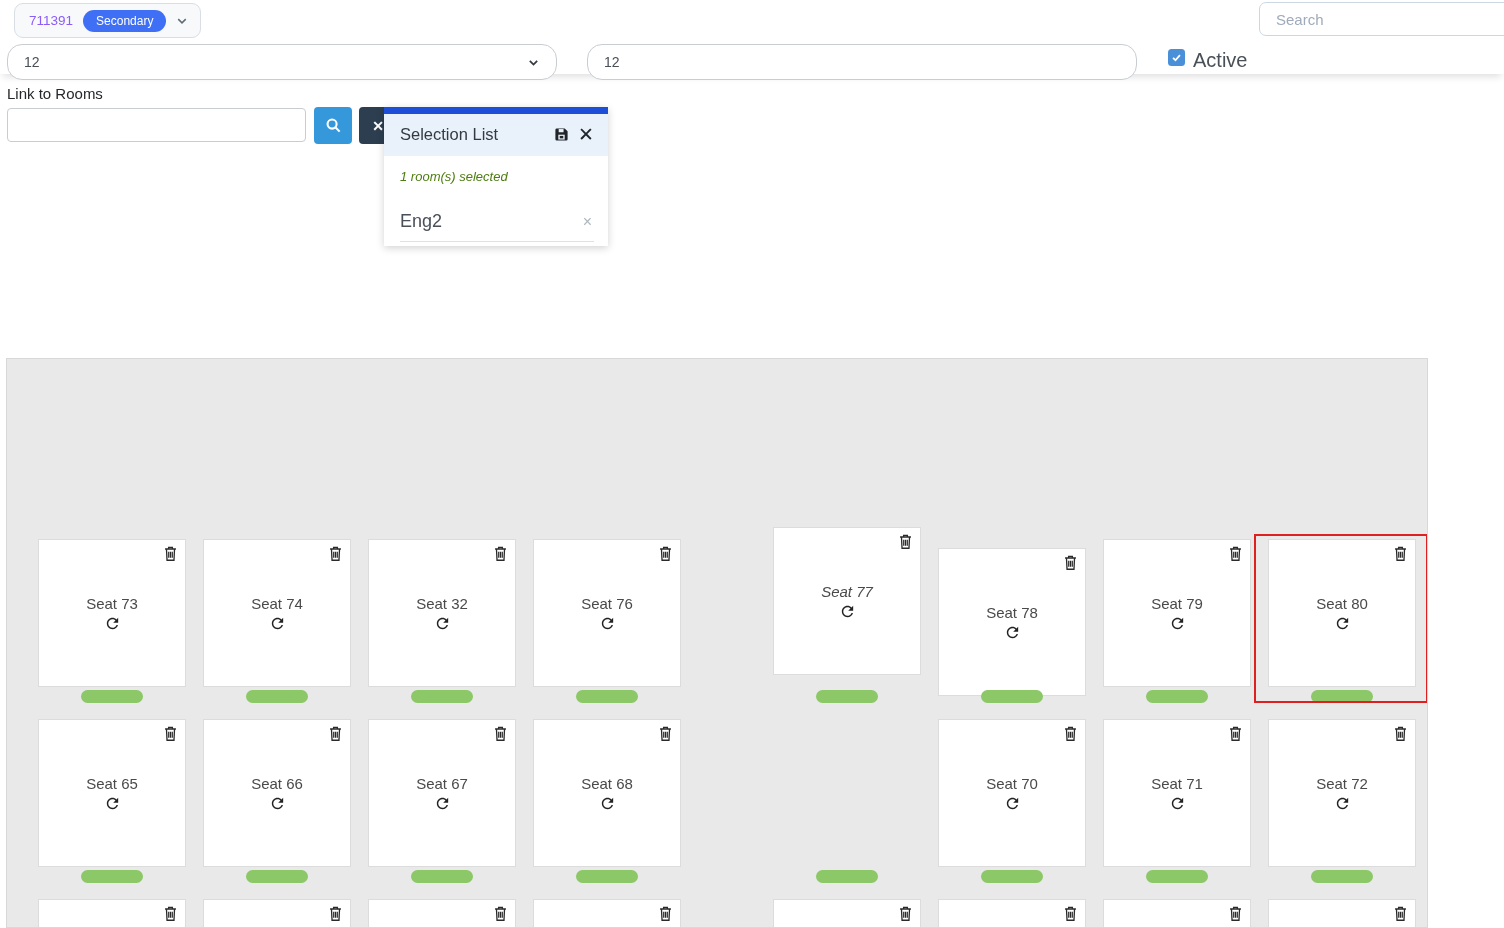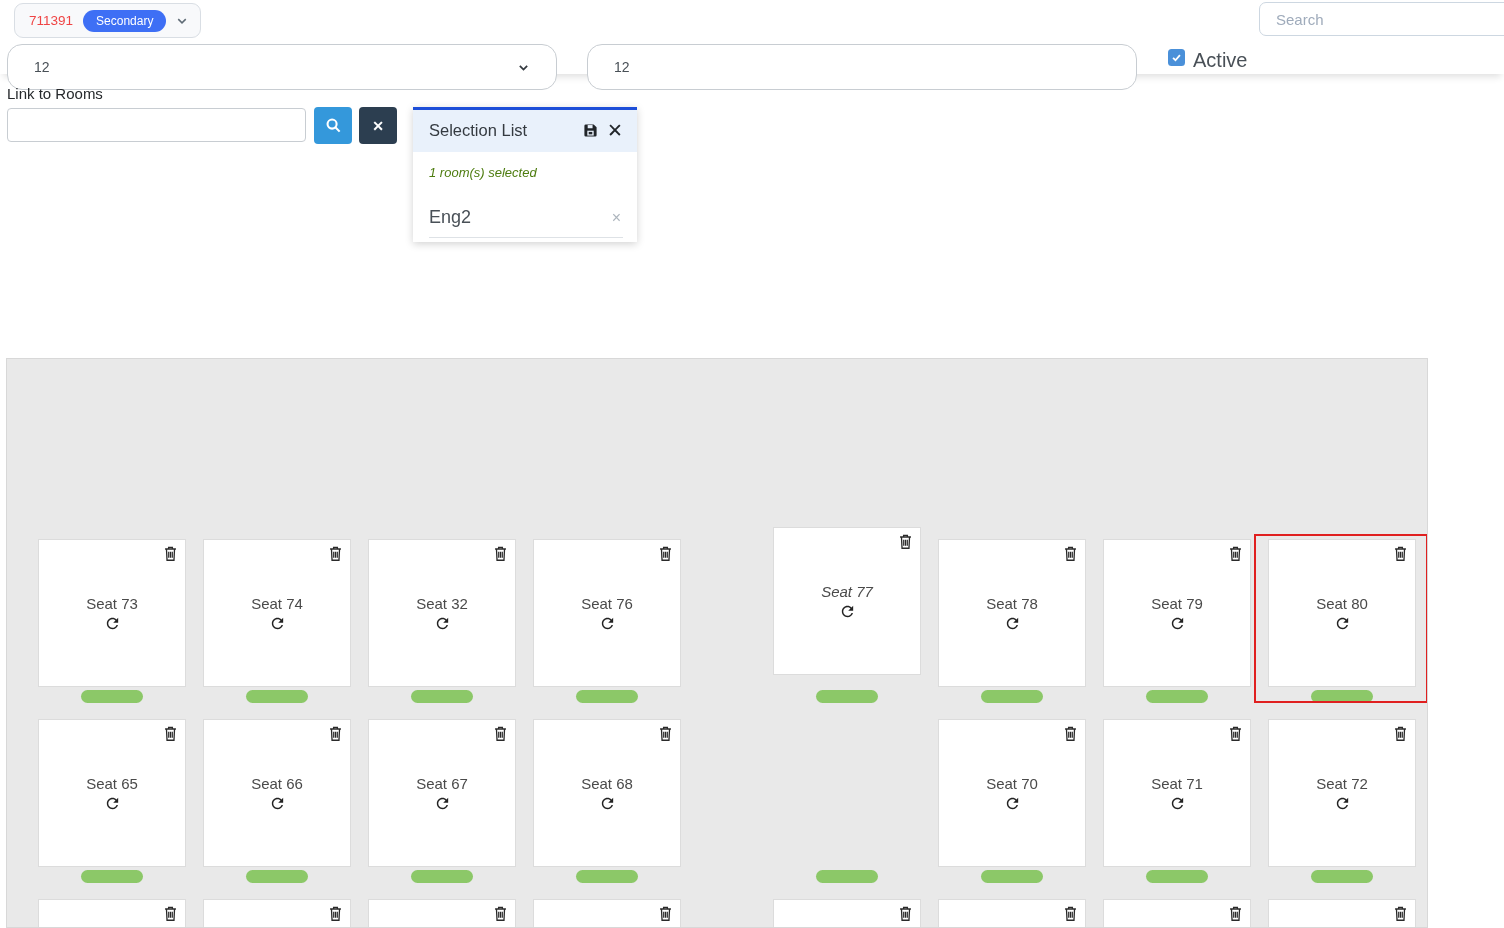--- a/index.html
+++ b/index.html
@@ -3,52 +3,52 @@
 <meta charset="utf-8">
 <style>
   * { margin:0; padding:0; box-sizing:border-box; }
   html,body { width:1504px; height:928px; overflow:hidden; }
   body { position:relative; background:#fff; font-family:"Liberation Sans","DejaVu Sans",sans-serif; color:#343a40; }
 
   
   .navbar { position:absolute; left:0; top:0; width:1504px; height:41px; background:#fff; }
   .tag-control { position:absolute; left:14px; top:3px; height:35px; display:flex; align-items:center; gap:10px;
       padding:0 12px 0 14px; background:#f8f9fb; border:1px solid #d9dee4; border-radius:9px; cursor:pointer; }
-  .tag-number { font-size:13.5px; color:#ef4444; }
+  .tag-number { font-size:13.5px; color:#8b5cf6; }
   .tag-pill { background:#3e6ff5; color:#fff; font-size:12px; padding:4px 13px; border-radius:13px; }
   .chev { width:12px; height:12px; stroke:#5f6b76; fill:none; stroke-width:2; }
   .search-input { position:absolute; left:1259px; top:2px; width:255px; height:34px; border:1px solid #cdd7e1;
       border-radius:7px; padding:0 16px; font-size:15px; color:#343a40; outline:none; font-family:inherit; }
   .search-input::placeholder { color:#9fabbb; }
 
   
   .form-row { position:absolute; left:0; top:41px; width:1504px; height:33px; background:#fff;
       box-shadow:0 6px 7px -3px rgba(0,0,0,.12); }
-  .fake-select, .plain-input { position:absolute; top:3px; height:46px; border:1px solid #c8cdd2; border-radius:15px;
-      background:#fff; font-size:14px; color:#495057; display:flex; align-items:center; padding:0 26px; }
+  .fake-select, .plain-input { position:absolute; top:3px; height:36px; border:1px solid #c8cdd2; border-radius:15px;
+      background:#fff; font-size:14px; color:#495057; display:flex; align-items:center; padding:0 16px; }
   .fake-select { left:7px; width:550px; justify-content:space-between; cursor:pointer; }
   .plain-input { left:587px; width:550px; font-family:inherit; outline:none; }
   .select-chev { width:13px; height:13px; stroke:#343a40; fill:none; stroke-width:2.2; }
   .checkbox { position:absolute; left:1168px; top:8px; width:17px; height:17px; background:#4a90d9;
       border-radius:3.5px; display:flex; align-items:center; justify-content:center; cursor:pointer; }
   .checkbox svg { width:11px; height:11px; stroke:#fff; stroke-width:2.6; fill:none; }
   .checkbox-label { position:absolute; left:1193px; top:8px; font-size:20px; color:#495057; }
 
   
   .link-label { position:absolute; left:7px; top:85px; font-size:15px; color:#25282b; }
   .link-input { position:absolute; left:7px; top:108px; width:299px; height:34px; border:1px solid #c8cdd2;
       border-radius:4px; padding:0 10px; font-size:14px; color:#495057; outline:none; font-family:inherit; }
   .btn { position:absolute; top:107px; width:38px; height:37px; border:none; border-radius:4px; cursor:pointer;
       display:flex; align-items:center; justify-content:center; color:#fff; }
   .btn-search { left:314px; background:#3498db; }
   .btn-clear { left:359px; background:#2c3e50; font-size:14px; font-weight:bold; }
   .btn-search svg { width:17px; height:17px; stroke:#fff; stroke-width:2.2; fill:none; }
 
   
-  .sel-panel { position:absolute; left:413px; top:107px; width:224px; background:#fff; border-top:3px solid #1d4ed8;
+  .sel-panel { position:absolute; left:384px; top:107px; width:224px; background:#fff; border-top:7px solid #1d4ed8;
       box-shadow:0 2px 8px rgba(0,0,0,.18); }
   .sel-header { background:#e9f1fb; padding:11px 14px 12px 16px; display:flex; align-items:center; justify-content:space-between; }
   .sel-title { font-size:16.5px; color:#343a40; }
   .sel-icons { display:flex; align-items:center; gap:9px; }
   .sel-icons .icon-btn { cursor:pointer; line-height:0; }
   .sel-close { font-size:19px; font-weight:bold; color:#212529; line-height:14px; }
   .sel-body { padding:13px 14px 4px 16px; }
   .sel-count { font-size:13px; font-style:italic; color:#4d7c0f; margin-bottom:25px; }
   .sel-item { display:flex; align-items:center; justify-content:space-between; padding:2px 2px 9px 0;
       border-bottom:1px solid #dee2e6; }
@@ -209,21 +209,21 @@
     </span>
     <div class="seat-label">Seat 77</div>
     <span class="seat-rotate">
       <svg viewBox="0 0 24 24">
           <path d="M17.65 6.35C16.2 4.9 14.21 4 12 4c-4.42 0-7.99 3.58-8 8s3.57 8 8 8c3.73 0 6.84-2.55 7.73-6h-2.08c-.82 2.33-3.04 4-5.65 4-3.31 0-6-2.69-6-6s2.69-6 6-6c1.66 0 3.14.69 4.22 1.78L13 11h7V4l-2.35 2.35z"></path>
         </svg>
     </span>
 
   </div>
 <div class="seat-pill" style="left: 809px; top: 331px;"></div>
-  <div class="seat-card" style="left: 931px; top: 180px;">
+  <div class="seat-card" style="left: 931px; top: 189px;">
     <span class="seat-trash">
       <svg viewBox="0 0 16 18">
         <path fill="none" stroke="currentColor" stroke-width="1.4" d="M2.2 4.2h11.6M6 4.2V2.4h4v1.8M3.7 4.2l.6 12h7.4l.6-12"></path>
         <path fill="none" stroke="currentColor" stroke-width="1.3" d="M6.1 7v6.6M8 7v6.6M9.9 7v6.6"></path>
       </svg>
     </span>
     <div class="seat-label">Seat 78</div>
     <span class="seat-rotate">
       <svg viewBox="0 0 24 24">
           <path d="M17.65 6.35C16.2 4.9 14.21 4 12 4c-4.42 0-7.99 3.58-8 8s3.57 8 8 8c3.73 0 6.84-2.55 7.73-6h-2.08c-.82 2.33-3.04 4-5.65 4-3.31 0-6-2.69-6-6s2.69-6 6-6c1.66 0 3.14.69 4.22 1.78L13 11h7V4l-2.35 2.35z"></path>

